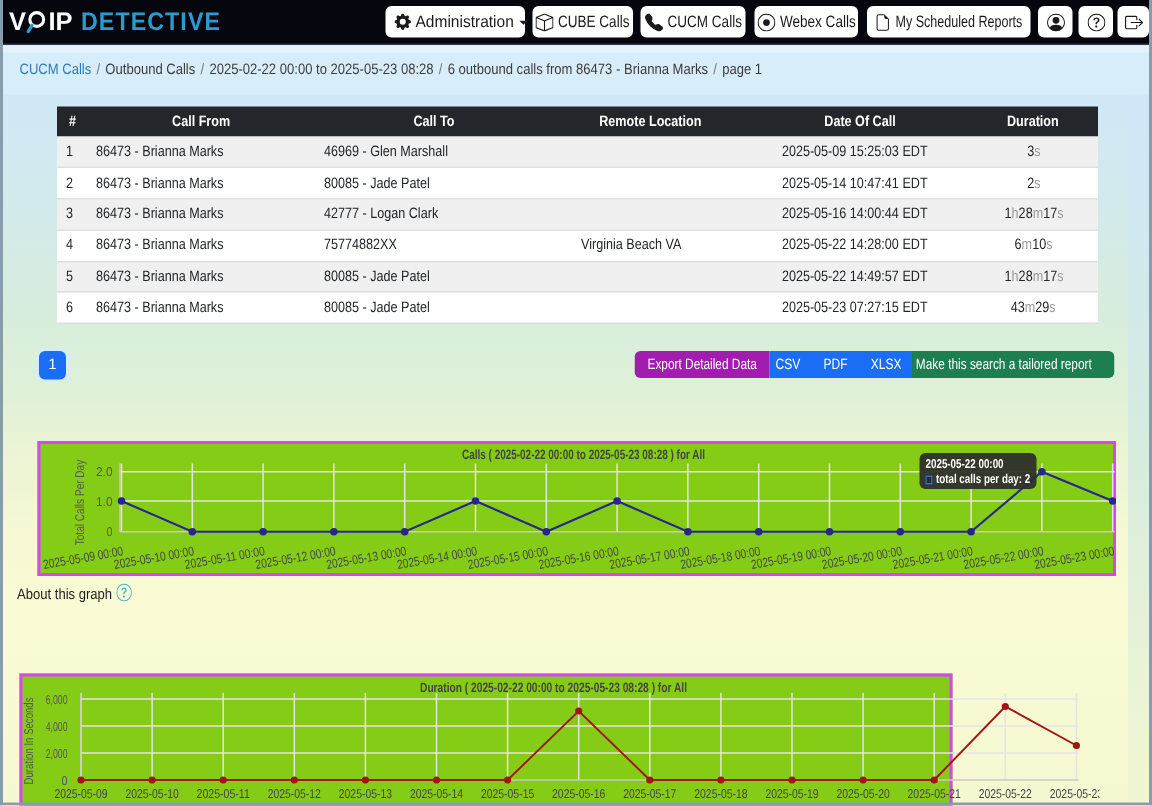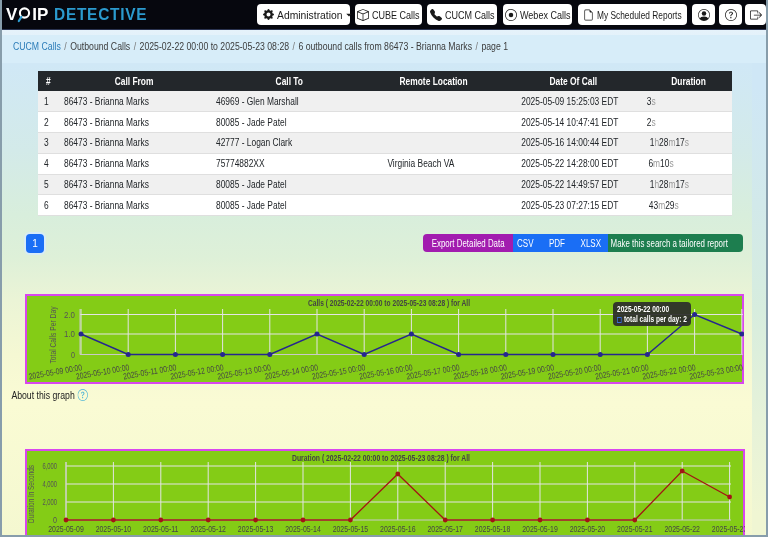--- a/index.html
+++ b/index.html
@@ -16,35 +16,35 @@
 .crumb{position:absolute;left:13px;top:41px;font-size:10px;color:#3c3c3c;white-space:nowrap;transform:scaleX(0.87);transform-origin:left center}
 .crumb a{color:#2b7cb8;text-decoration:none}
 .crumb .sep{color:#777;padding:0 4px}
 table.t{position:absolute;left:38px;top:71px;width:694px;border-collapse:collapse;font-size:10px;color:#212529;table-layout:fixed}
 table.t th{background:#23272b;color:#fff;font-weight:bold;height:20px;text-align:center;font-size:10px}
 table.t td{height:20.8px;border-bottom:1px solid #dfdfdf;padding:0;background:#fff}
 table.t tr.odd td{background:#f0f0f0}
 .sl{display:inline-block;transform:scaleX(0.84);transform-origin:left center;margin-left:6px;white-space:nowrap}
 .sc{display:inline-block;transform:scaleX(0.84);transform-origin:center center;white-space:nowrap}
 .sh{display:inline-block;transform:scaleX(0.84);transform-origin:center center}
-.c-n{width:20px}.c-f{width:152px}.c-t{width:158px}.c-l{width:132px;text-align:center}.c-d{width:146px;text-align:center}.c-u{width:86px;}
+.c-n{width:20px}.c-f{width:152px}.c-t{width:158px}.c-l{width:132px;text-align:center}.c-d{width:146px;text-align:center}.c-u{width:86px;text-align:center}
 td.c-n,td.c-f,td.c-t{text-align:left}
 table.t td.c-l{padding-right:26px}
 table.t td.c-d{padding-right:7px}
 .u{color:#999}
 .page1{position:absolute;left:26px;top:234px;width:18px;height:19px;background:#1a6ef5;border-radius:4px;color:#fff;font-size:10px;display:flex;align-items:center;justify-content:center;box-shadow:0 0 0 2px rgba(215,235,250,0.9)}
 .exprow{position:absolute;left:423px;top:234px;height:18px;display:flex;font-size:10px;color:#fff;border-radius:4px;overflow:hidden;white-space:nowrap}
 .seg-gray{background:#a21caf;width:90px;display:flex;align-items:center;justify-content:center}
 .seg-blue{background:#1a6ef5;width:95px;display:flex;align-items:center;justify-content:flex-start;gap:11px;padding-left:2px}
 .seg-blue span{display:inline-block;transform:scaleX(0.8)}
 .seg-green{background:#1d7e4f;width:135px;display:flex;align-items:center;justify-content:flex-end}
 .s79{display:inline-block;transform:scaleX(0.79)}
 .chartbox{position:absolute;background:#84cc16;border:2px solid #d946ef}
 .c1{left:25px;top:294px;width:719px;height:90px}
-.c2{left:25px;top:449px;width:720px;height:89px}
+.c2{left:13px;top:449px;width:622px;height:89px}
 .tooltip{position:absolute;left:613px;top:302px;width:78px;height:24px;background:rgba(44,44,44,0.93);border-radius:4px;color:#fff;font-size:8.5px;font-weight:bold;padding:2px 4px;line-height:10px;z-index:5;white-space:nowrap}
 .tooltip .ln{display:inline-block;transform:scaleX(0.77);transform-origin:left center}
 .tooltip .sq{display:inline-block;width:6px;height:6px;border:1.5px solid #3b6fd4;background:#2a2a2a;margin-right:3px;vertical-align:-1px}
 .about{position:absolute;left:0;top:389px;width:744px;text-align:left;font-size:10px;color:#222}
 .about .ab{display:inline-block;transform:scaleX(0.87);transform-origin:right center}
 </style></head>
 <body>
 <div class="nav">
  <div class="logo">
       <span>V</span>

